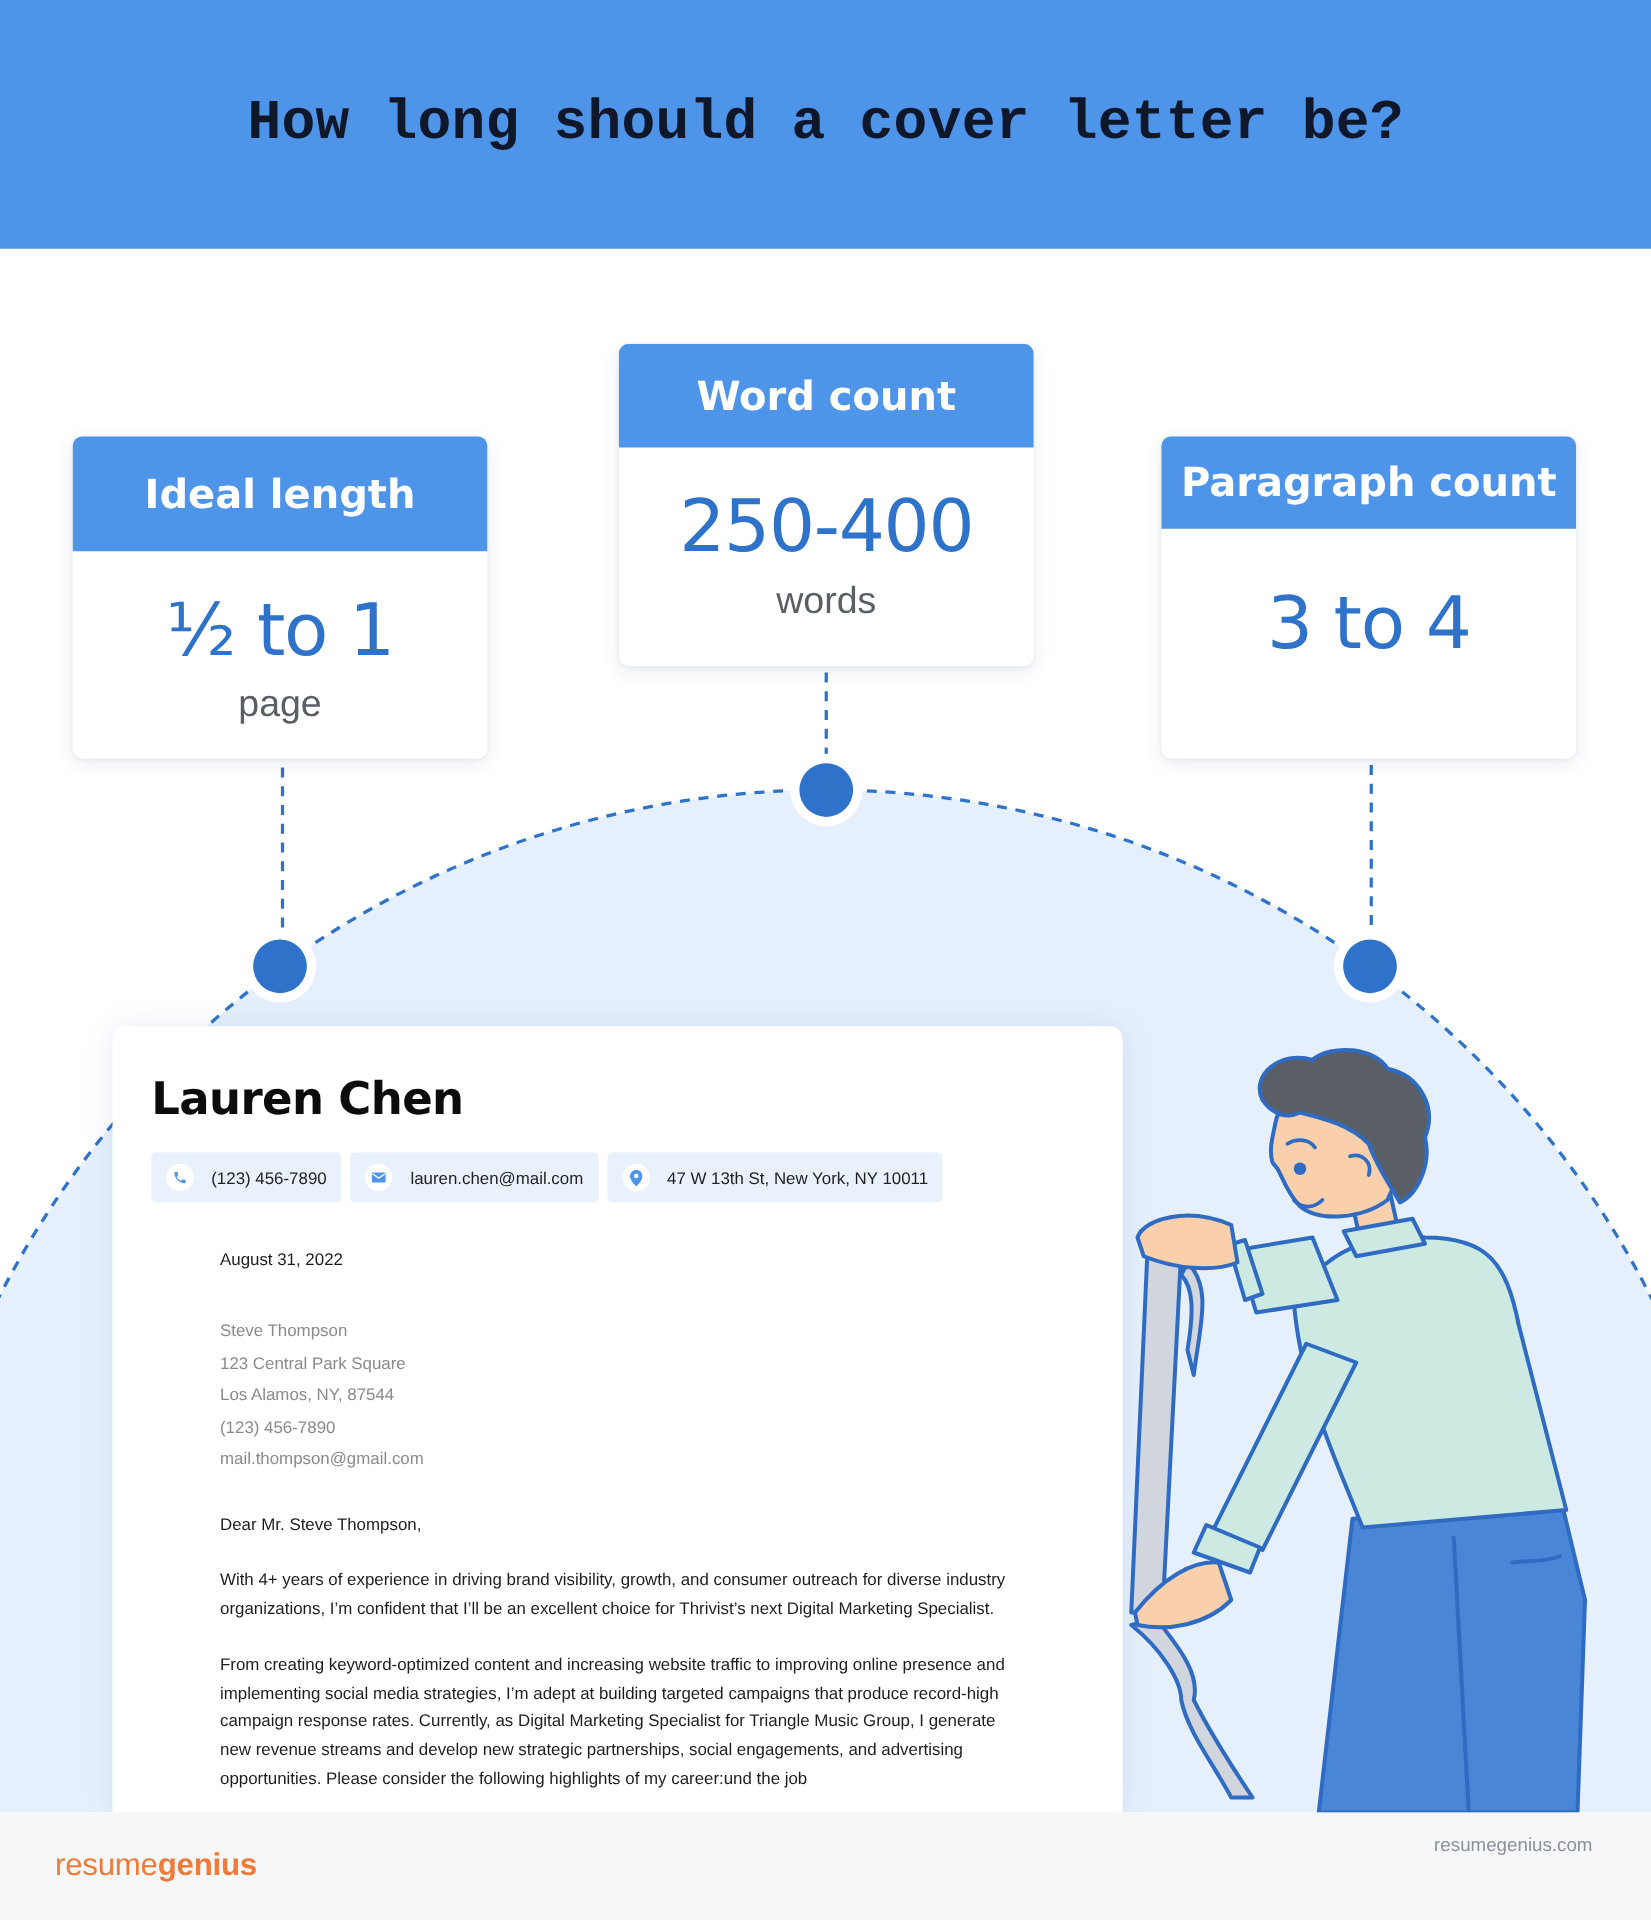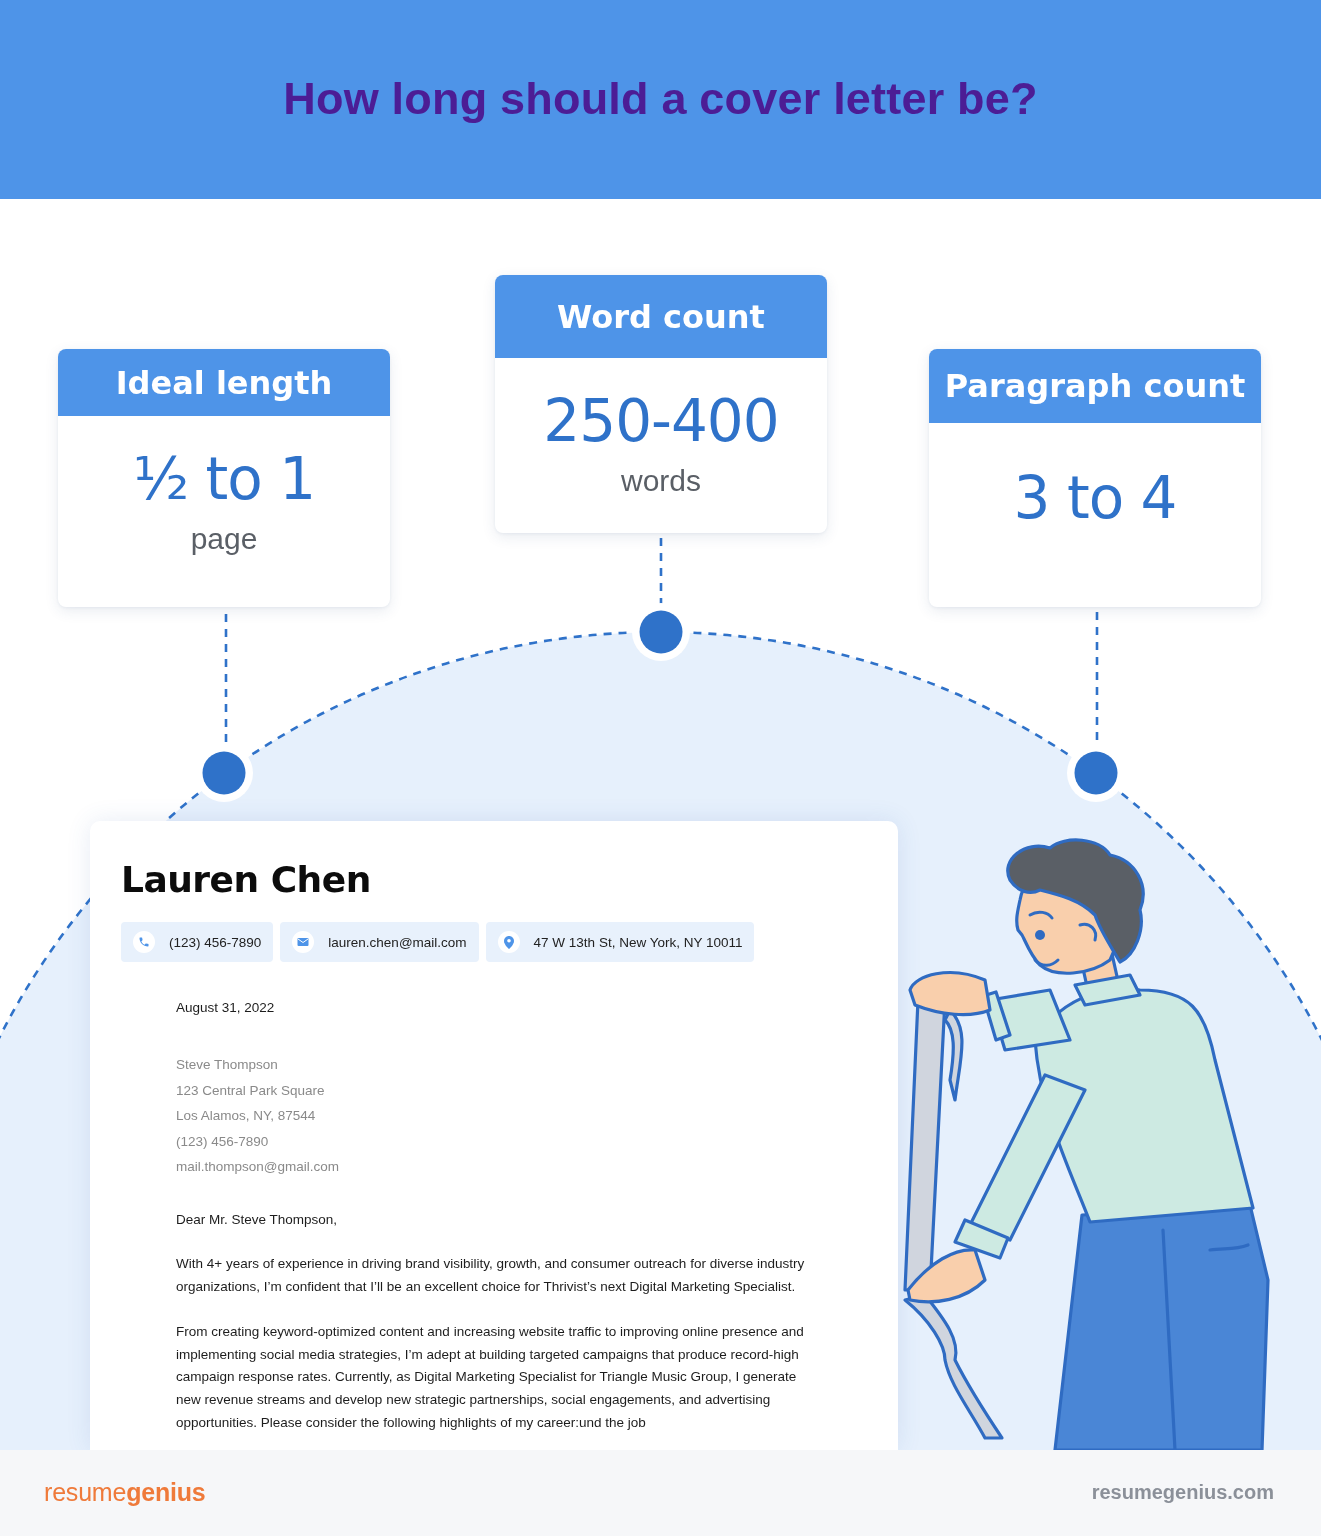--- a/index.html
+++ b/index.html
@@ -4,21 +4,21 @@
   <style>
     * { box-sizing: border-box; margin: 0; padding: 0; }
     html, body { width: 1321px; height: 1536px; overflow: hidden; background: #ffffff; }
     body { position: relative; font-family: "Liberation Sans", sans-serif; }
 
     .header {
       position: absolute; left: 0; top: 0; width: 1321px; height: 199px;
       background: #4e94e8; display: flex; align-items: center; justify-content: center;
     }
     .header h1 {
-      color: #4c1d95; font-family: Liberation Sans, sans-serif; font-weight: bold;
+      color: #0f172a; font-family: Liberation Mono, monospace; font-weight: bold;
       font-size: 45px; letter-spacing: 0.2px; margin-top: -2px;
     }
 
     .bg-svg { position: absolute; left: 0; top: 199px; width: 1321px; height: 1251px; }
 
     .stat-card {
       position: absolute; width: 332px; background: #ffffff; border-radius: 8px;
       box-shadow: 0 4px 14px rgba(40, 70, 120, 0.10), 0 1px 3px rgba(40,70,120,0.06);
       overflow: hidden; text-align: center;
     }
@@ -64,22 +64,22 @@
 
     .footer {
       position: absolute; left: 0; top: 1450px; width: 1321px; height: 86px; background: #f6f7f9; padding-left: 48px;
     }
     .logo {
       position: absolute; left: 44px; top: 28px; font-family: "Liberation Sans", sans-serif;
       font-size: 25px; color: #ef7a3a; letter-spacing: -0.2px;
     }
     .logo b { font-weight: bold; }
     .site {
-      position: absolute; right: 47px; top: 31px; font-family: "Liberation Sans", sans-serif;
-      font-size: 20px; color: #8b9099; font-weight: bold;
+      position: absolute; right: 47px; top: 18px; font-family: "Liberation Sans", sans-serif;
+      font-size: 15px; color: #8b9099;
     }
     .illustration { position: absolute; left: 890px; top: 830px; width: 431px; height: 620px; }
   </style>
 </head>
 <body>
 
 <div class="header">
   <h1>How long should a cover letter be?</h1>
 </div>
 
@@ -100,21 +100,21 @@
     <circle cx="224" cy="773" r="29" fill="#ffffff"></circle>
     <circle cx="224" cy="773" r="21.5" fill="#2f72c9"></circle>
     <circle cx="661" cy="632" r="29" fill="#ffffff"></circle>
     <circle cx="661" cy="632" r="21.5" fill="#2f72c9"></circle>
     <circle cx="1096" cy="773" r="29" fill="#ffffff"></circle>
     <circle cx="1096" cy="773" r="21.5" fill="#2f72c9"></circle>
   </g>
 </svg>
 
 <div class="stat-card" style="left:58px; top:349px; height:258px;">
-  <div class="card-head" style="height:67px;">
+  <div class="card-head" style="height:92px;">
     <span>Ideal length</span>
   </div>
   <div class="card-value" style="margin-top:34px;">½ to 1</div>
   <div class="card-unit" style="margin-top:16px;">page</div>
 </div>
 
 <div class="stat-card" style="left:495px; top:275px; height:258px;">
   <div class="card-head" style="height:83px;">
     <span>Word count</span>
   </div>

